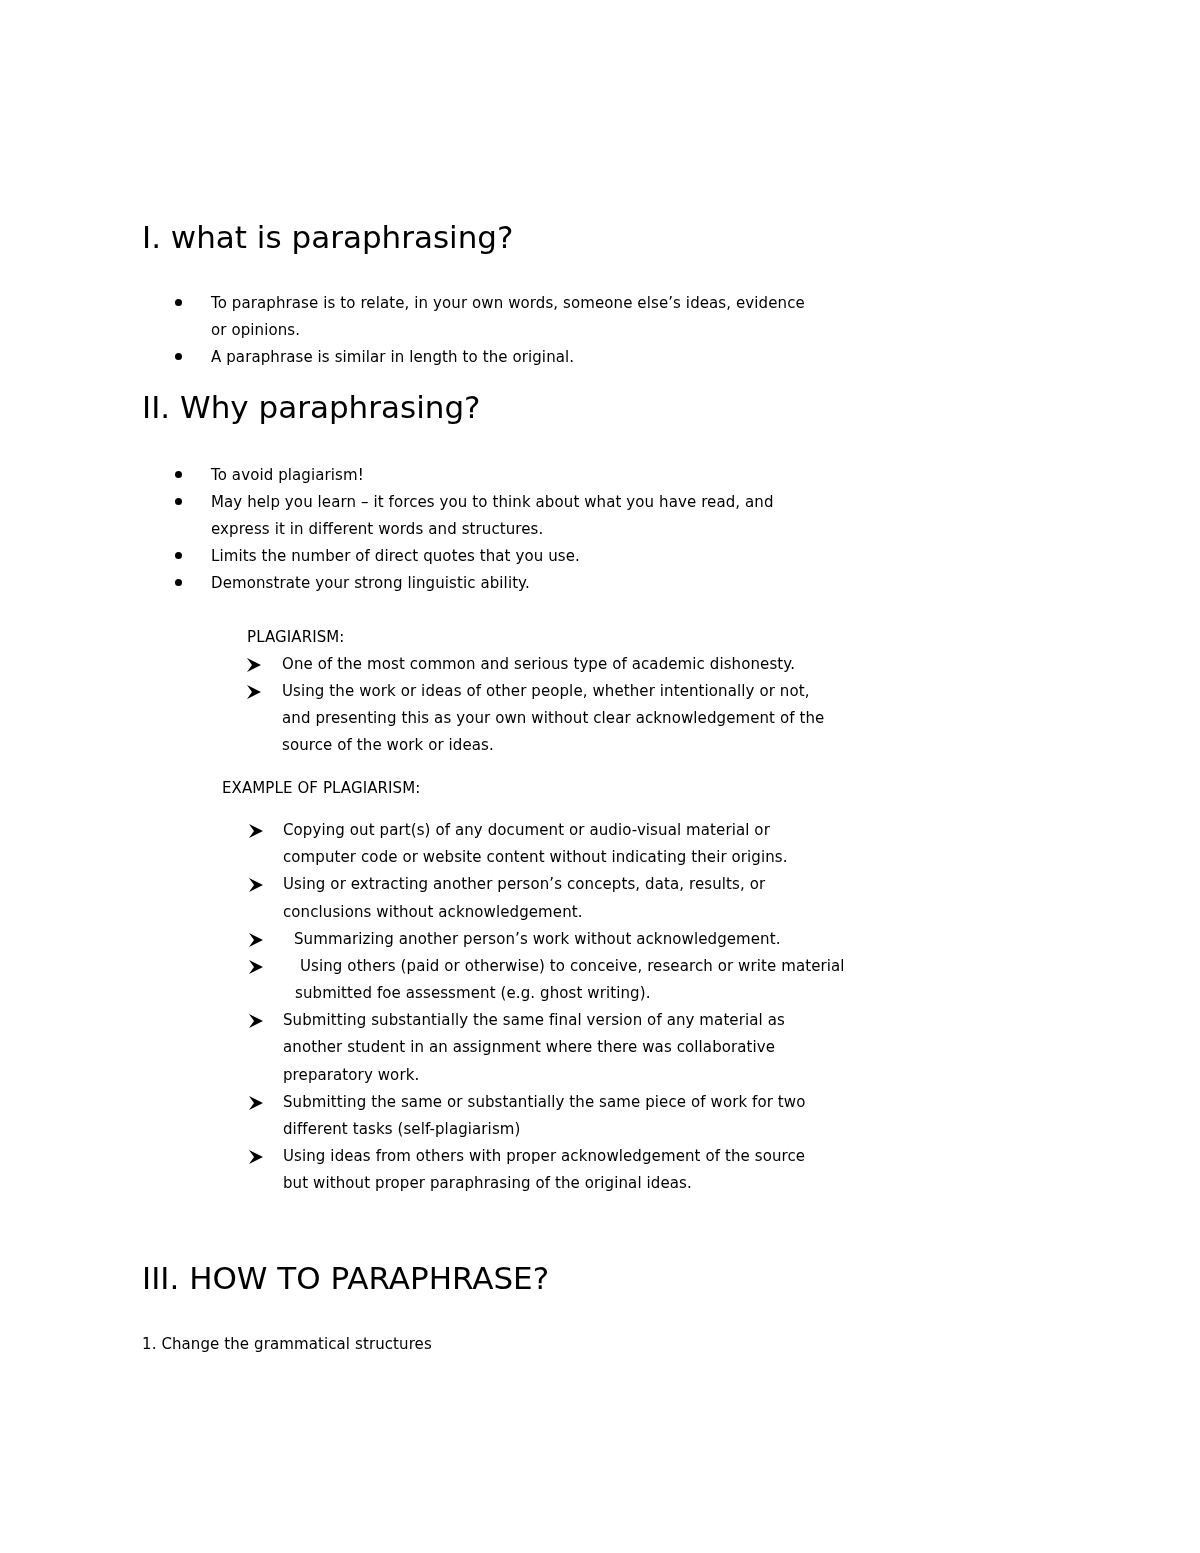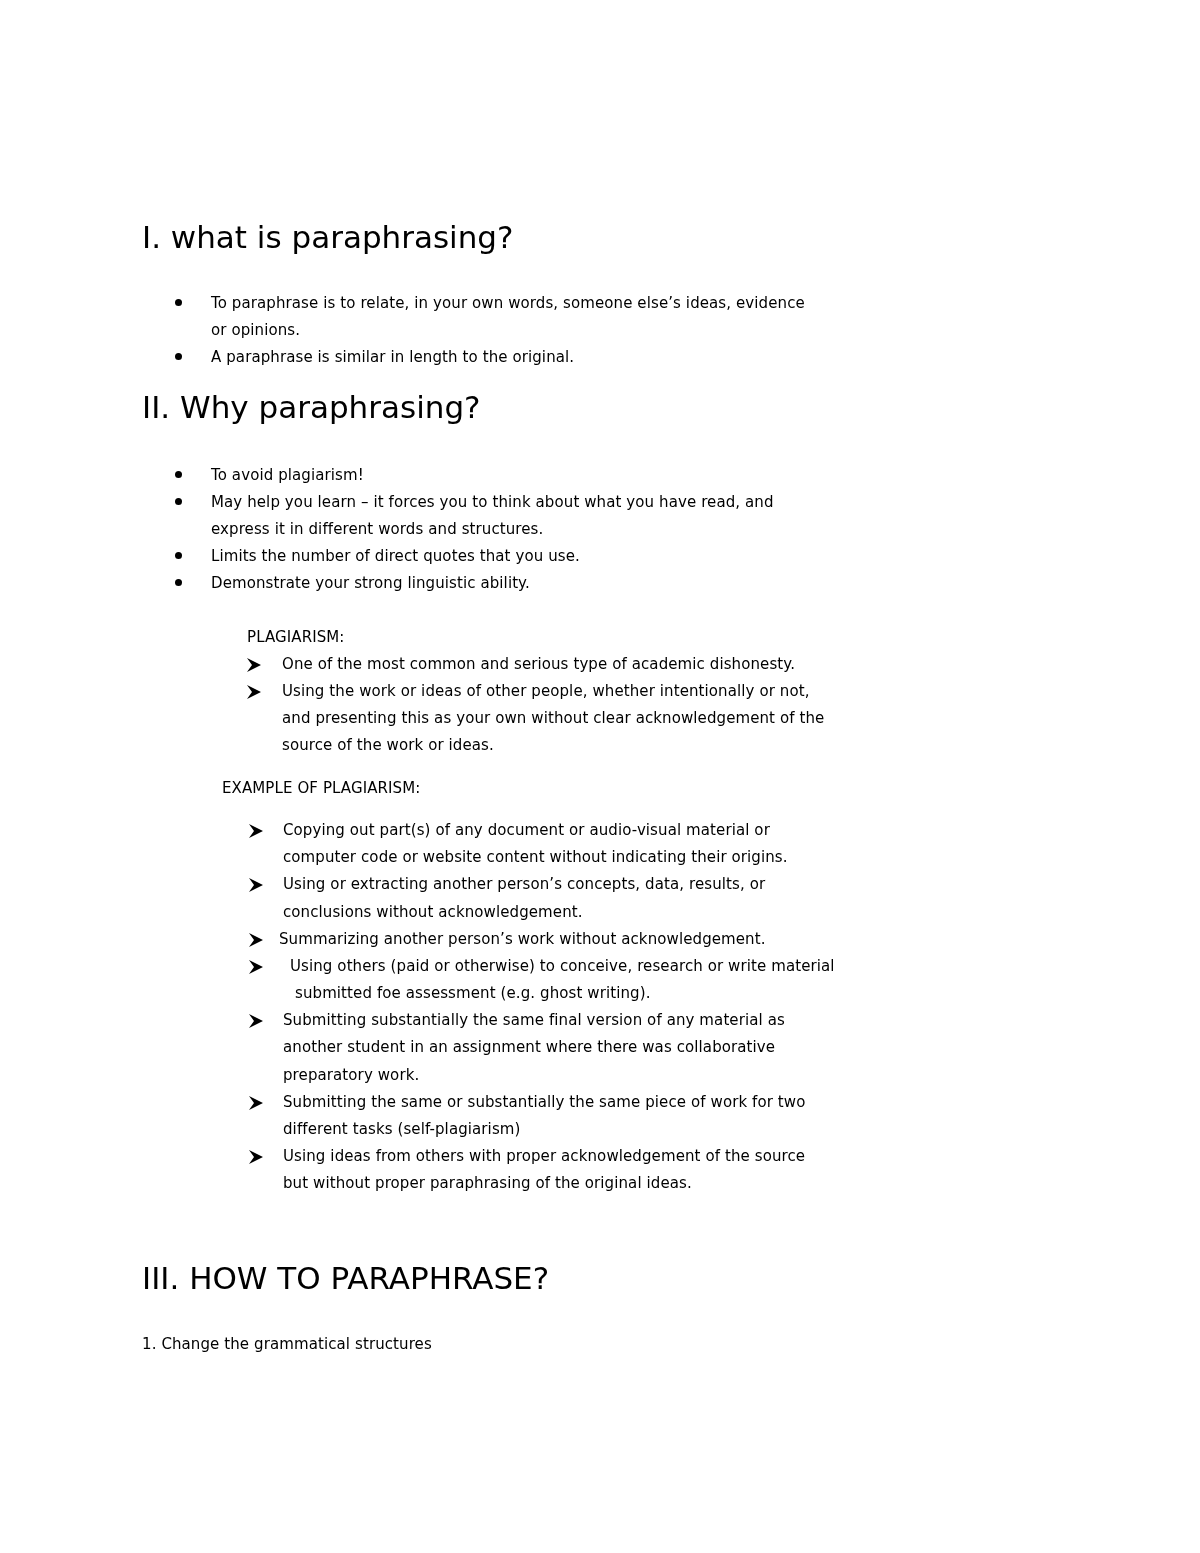--- a/index.html
+++ b/index.html
@@ -133,29 +133,29 @@
       </span>
       <div class="abs body-text" style="left:283px; top:871px;">Using or extracting another person’s concepts, data, results, or</div>
       <div class="abs body-text" style="left:283px; top:899px;">conclusions without acknowledgement.</div>
     </div>
     <div>
       <span class="arrow" style="left:248px; top:932px;">
         <svg width="16" height="16" viewBox="0 0 16 16">
             <path d="M1 1 L15 8 L1 15 L6 8 Z" fill="#000"></path>
           </svg>
       </span>
-      <div class="abs body-text" style="left:279px; top:926px;">Summarizing another person’s work without acknowledgement.</div>
+      <div class="abs body-text" style="left:294px; top:926px;">Summarizing another person’s work without acknowledgement.</div>
     </div>
     <div>
       <span class="arrow" style="left:248px; top:959px;">
         <svg width="16" height="16" viewBox="0 0 16 16">
             <path d="M1 1 L15 8 L1 15 L6 8 Z" fill="#000"></path>
           </svg>
       </span>
-      <div class="abs body-text" style="left:290px; top:953px;text-align:right;">Using others (paid or otherwise) to conceive, research or write material</div>
+      <div class="abs body-text" style="left:300px; top:953px;text-align:right;">Using others (paid or otherwise) to conceive, research or write material</div>
       <div class="abs body-text" style="left:295px; top:980px;">submitted foe assessment (e.g. ghost writing).</div>
     </div>
     <div>
       <span class="arrow" style="left:248px; top:1013px;">
         <svg width="16" height="16" viewBox="0 0 16 16">
             <path d="M1 1 L15 8 L1 15 L6 8 Z" fill="#000"></path>
           </svg>
       </span>
       <div class="abs body-text" style="left:283px; top:1007px;">Submitting substantially the same final version of any material as</div>
       <div class="abs body-text" style="left:283px; top:1034px;">another student in an assignment where there was collaborative</div>

